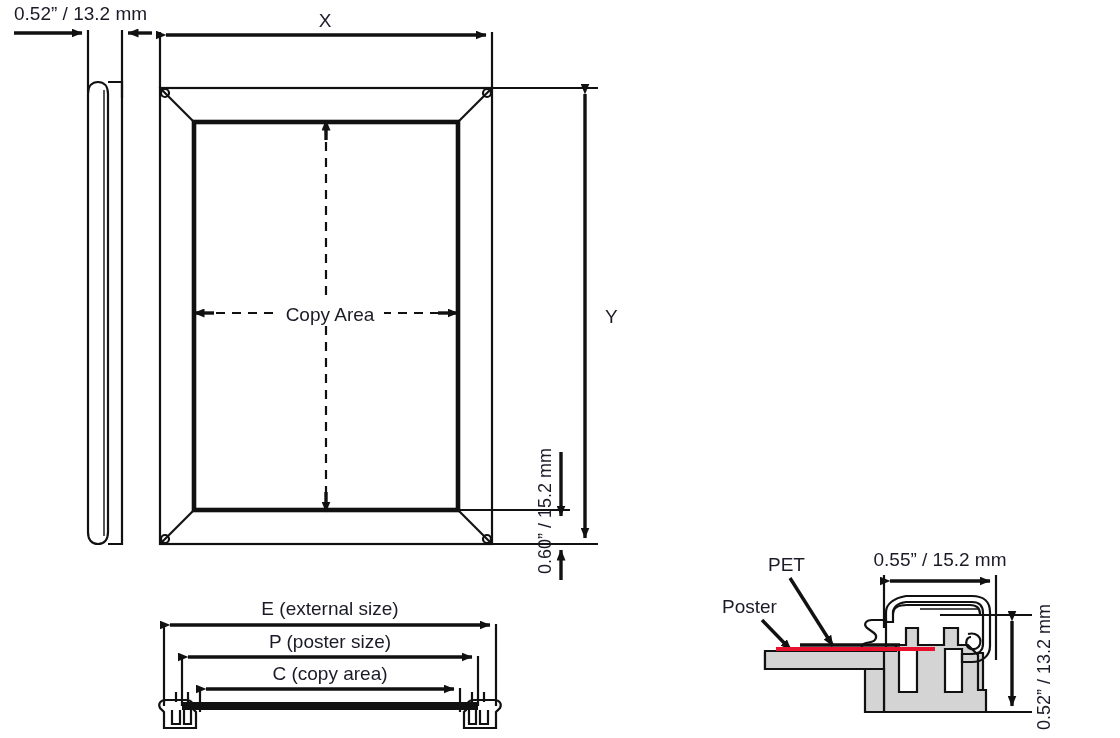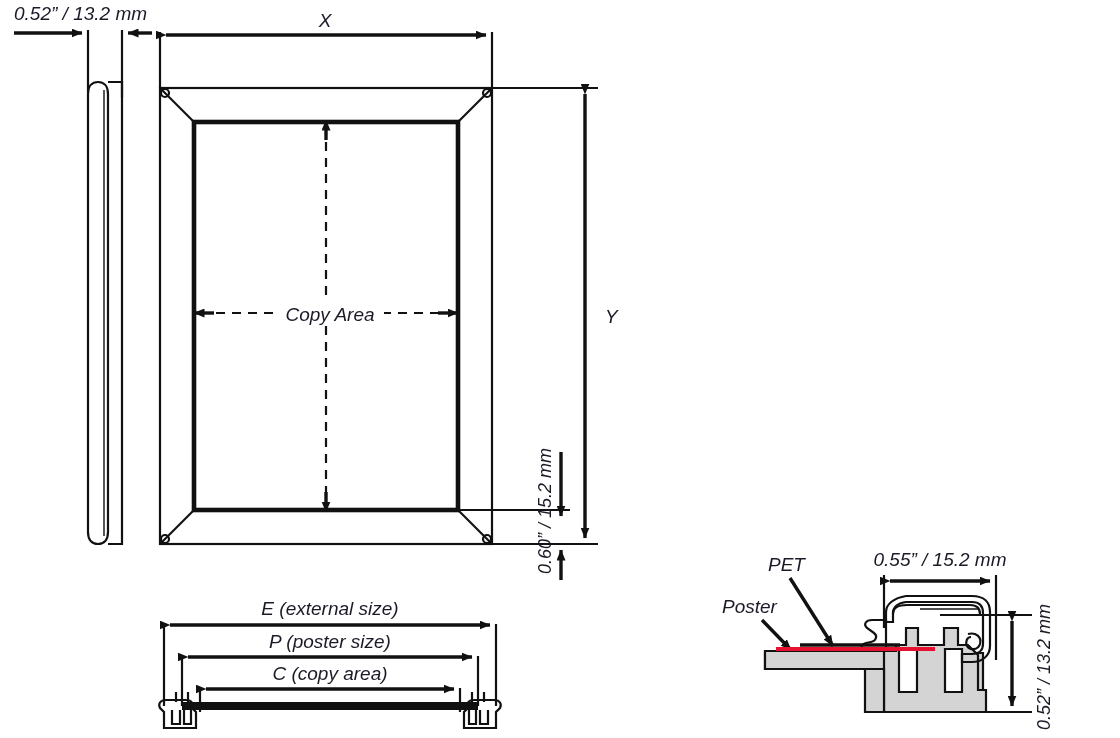--- a/index.html
+++ b/index.html
@@ -1,21 +1,21 @@
 <!DOCTYPE html>
 <html><head>
 <meta charset="utf-8">
 <style>
   html,body{margin:0;padding:0;background:#ffffff;}
   body{
     width:1120px;height:738px;position:relative;overflow:hidden;
     font-family:"Liberation Sans","DejaVu Sans",sans-serif;
     color:#1a1a1a;
   }
-  #stage{position:absolute;left:0;top:0;width:1120px;height:738px;font-style:italic;}
+  #stage{position:absolute;left:0;top:0;width:1120px;height:738px;}
   svg{display:block;}
   text{
     font-family:"Liberation Sans","DejaVu Sans",sans-serif;
     fill:#1b1b28;
     font-size:19px;
   }
   .lbl{font-size:19px;}
   .lbl-sm{font-size:18px;}
   .ln{stroke:#111111;fill:none;}
   .thin{stroke-width:1.4;}

